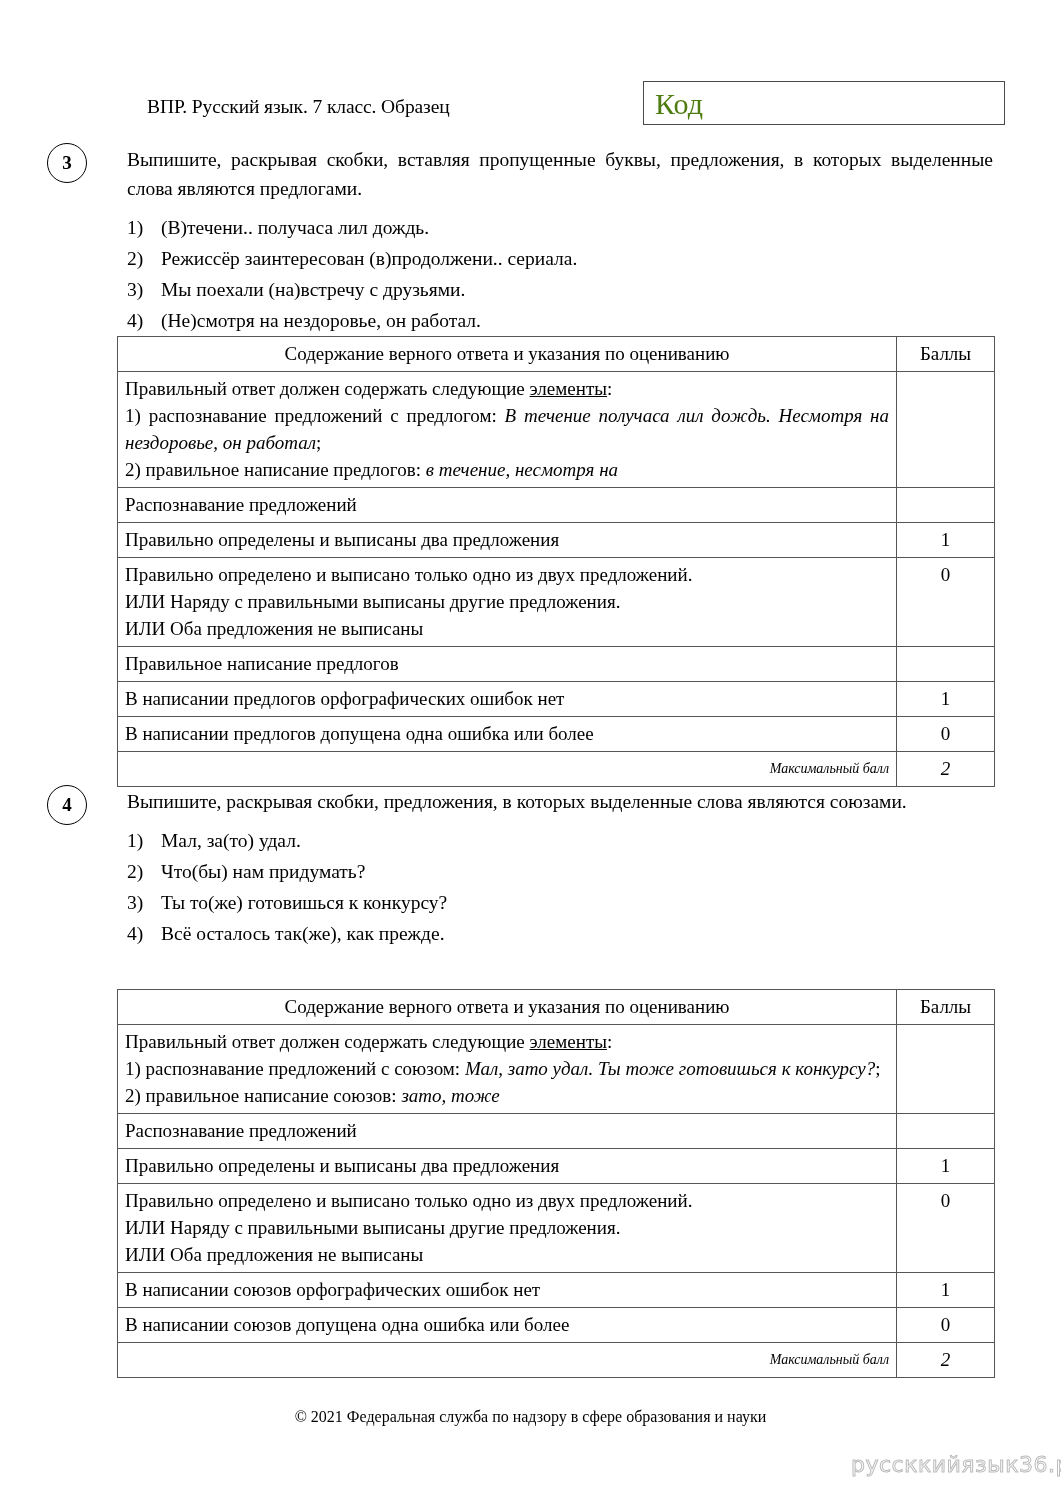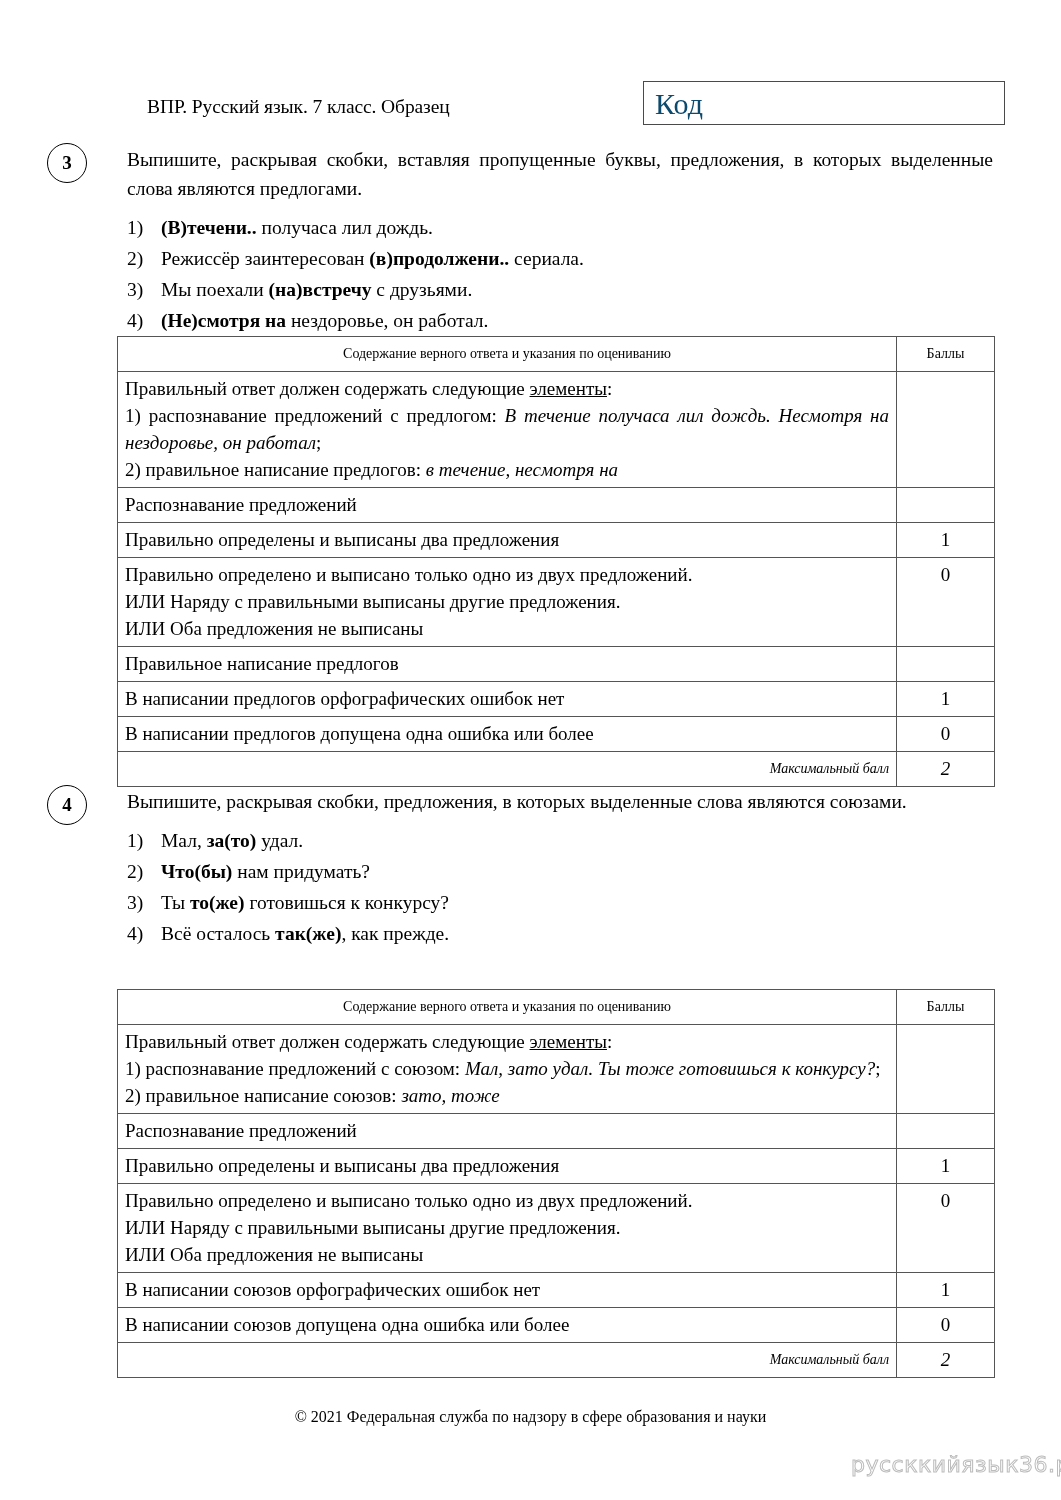--- a/index.html
+++ b/index.html
@@ -44,21 +44,21 @@
     height: 44px;
     border: 1.6px solid #4a4a4a;
     box-sizing: border-box;
     background: #fff;
   }
   .code-box-label {
     position: absolute;
     left: 11px;
     top: 2px;
     font-size: 30px;
-    color: #0c4a6e;
+    color: #4d7c0f;
     line-height: 40px;
   }
 
   
   .task {
     position: absolute;
     left: 0;
     width: 1061px;
   }
   .task-number {
@@ -94,21 +94,21 @@
     position: relative;
     font-size: 19.5px;
     line-height: 31px;
     padding-left: 34px;
   }
   .item-num {
     position: absolute;
     left: 0;
     top: 0;
   }
-  .item b { font-weight: bold; }
+  .item b { font-weight: normal; }
 
   
   .crit-table {
     position: absolute;
     left: 117px;
     width: 877px;
     border-collapse: collapse;
     table-layout: fixed;
     font-size: 19px;
   }
@@ -117,29 +117,29 @@
     padding: 3px 7px 4px 7px;
     vertical-align: top;
     line-height: 27px;
     font-weight: normal;
   }
   .crit-table col.c1 { width: 779px; }
   .crit-table col.c2 { width: 98px; }
   .th-main {
     text-align: center;
     font-weight: bold;
-    font-size: 14px;
+    font-size: 19px;
     line-height: 28px;
     padding-top: 4px;
     padding-bottom: 4px;
   }
   .th-score {
     text-align: center;
     font-weight: bold;
-    font-size: 14px;
+    font-size: 19px;
     line-height: 28px;
   }
   .score {
     text-align: center;
     font-size: 19px;
     line-height: 27px;
   }
   .bold-row { font-weight: bold; }
   .just { text-align: justify; text-align-last: left; margin-left: 28px; }
   .it { font-style: italic; }

